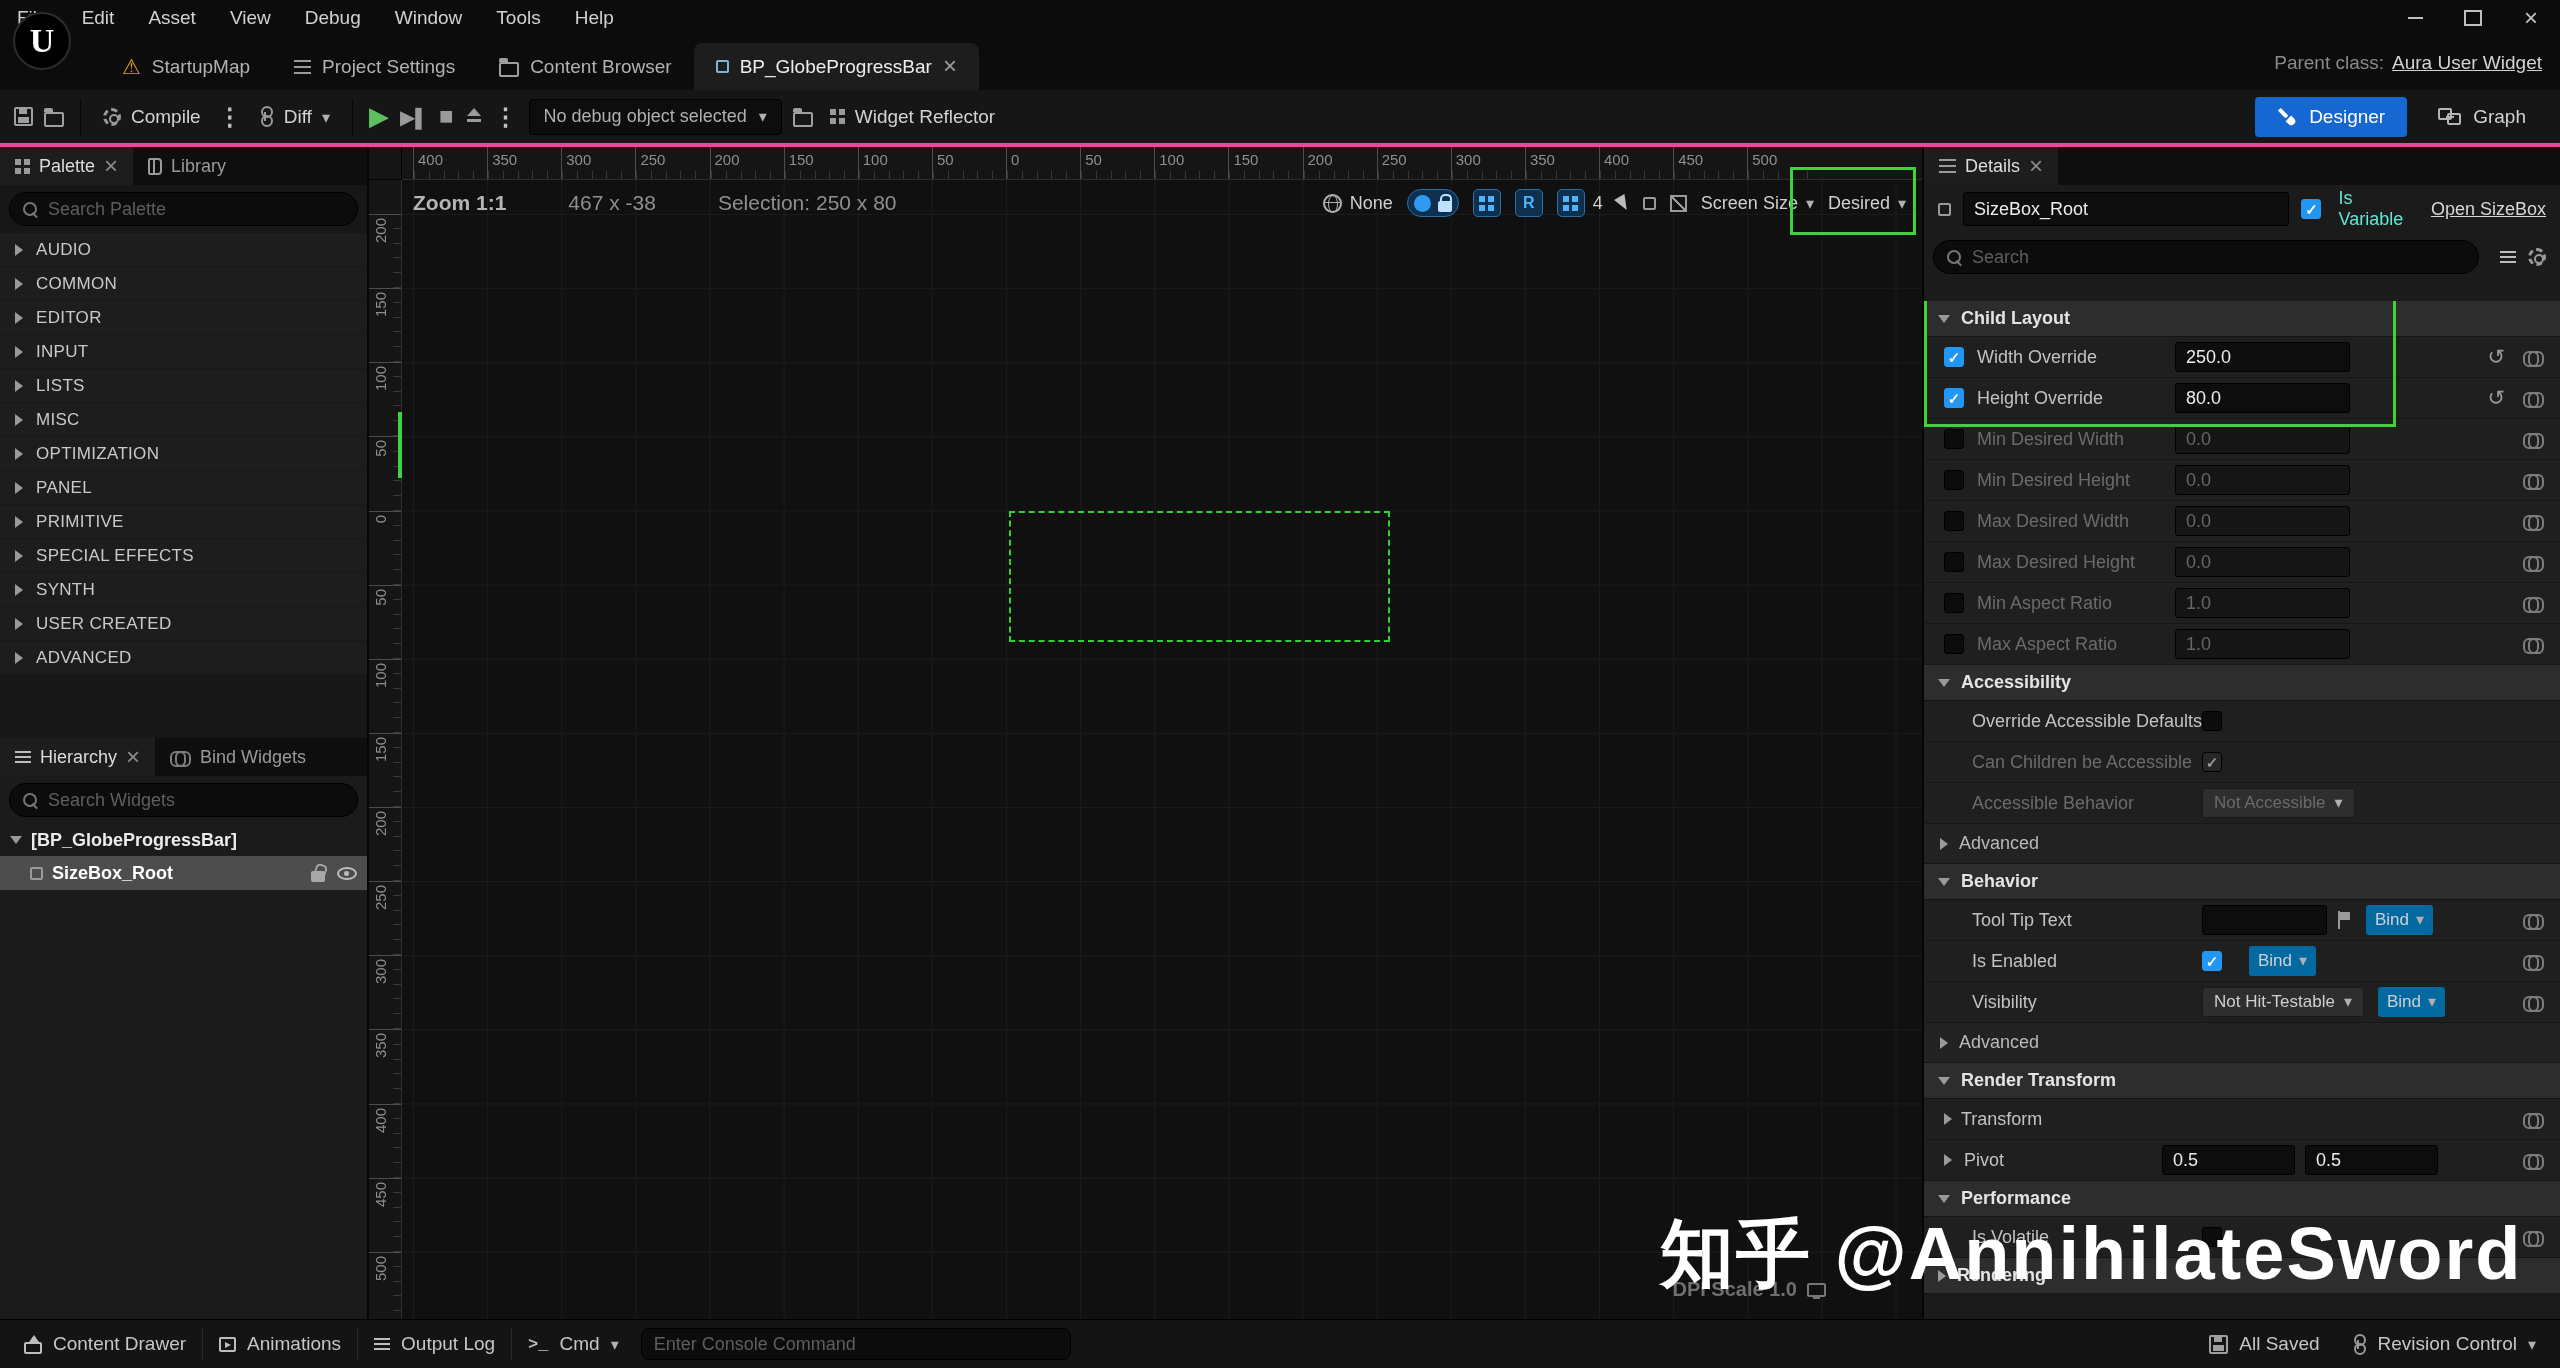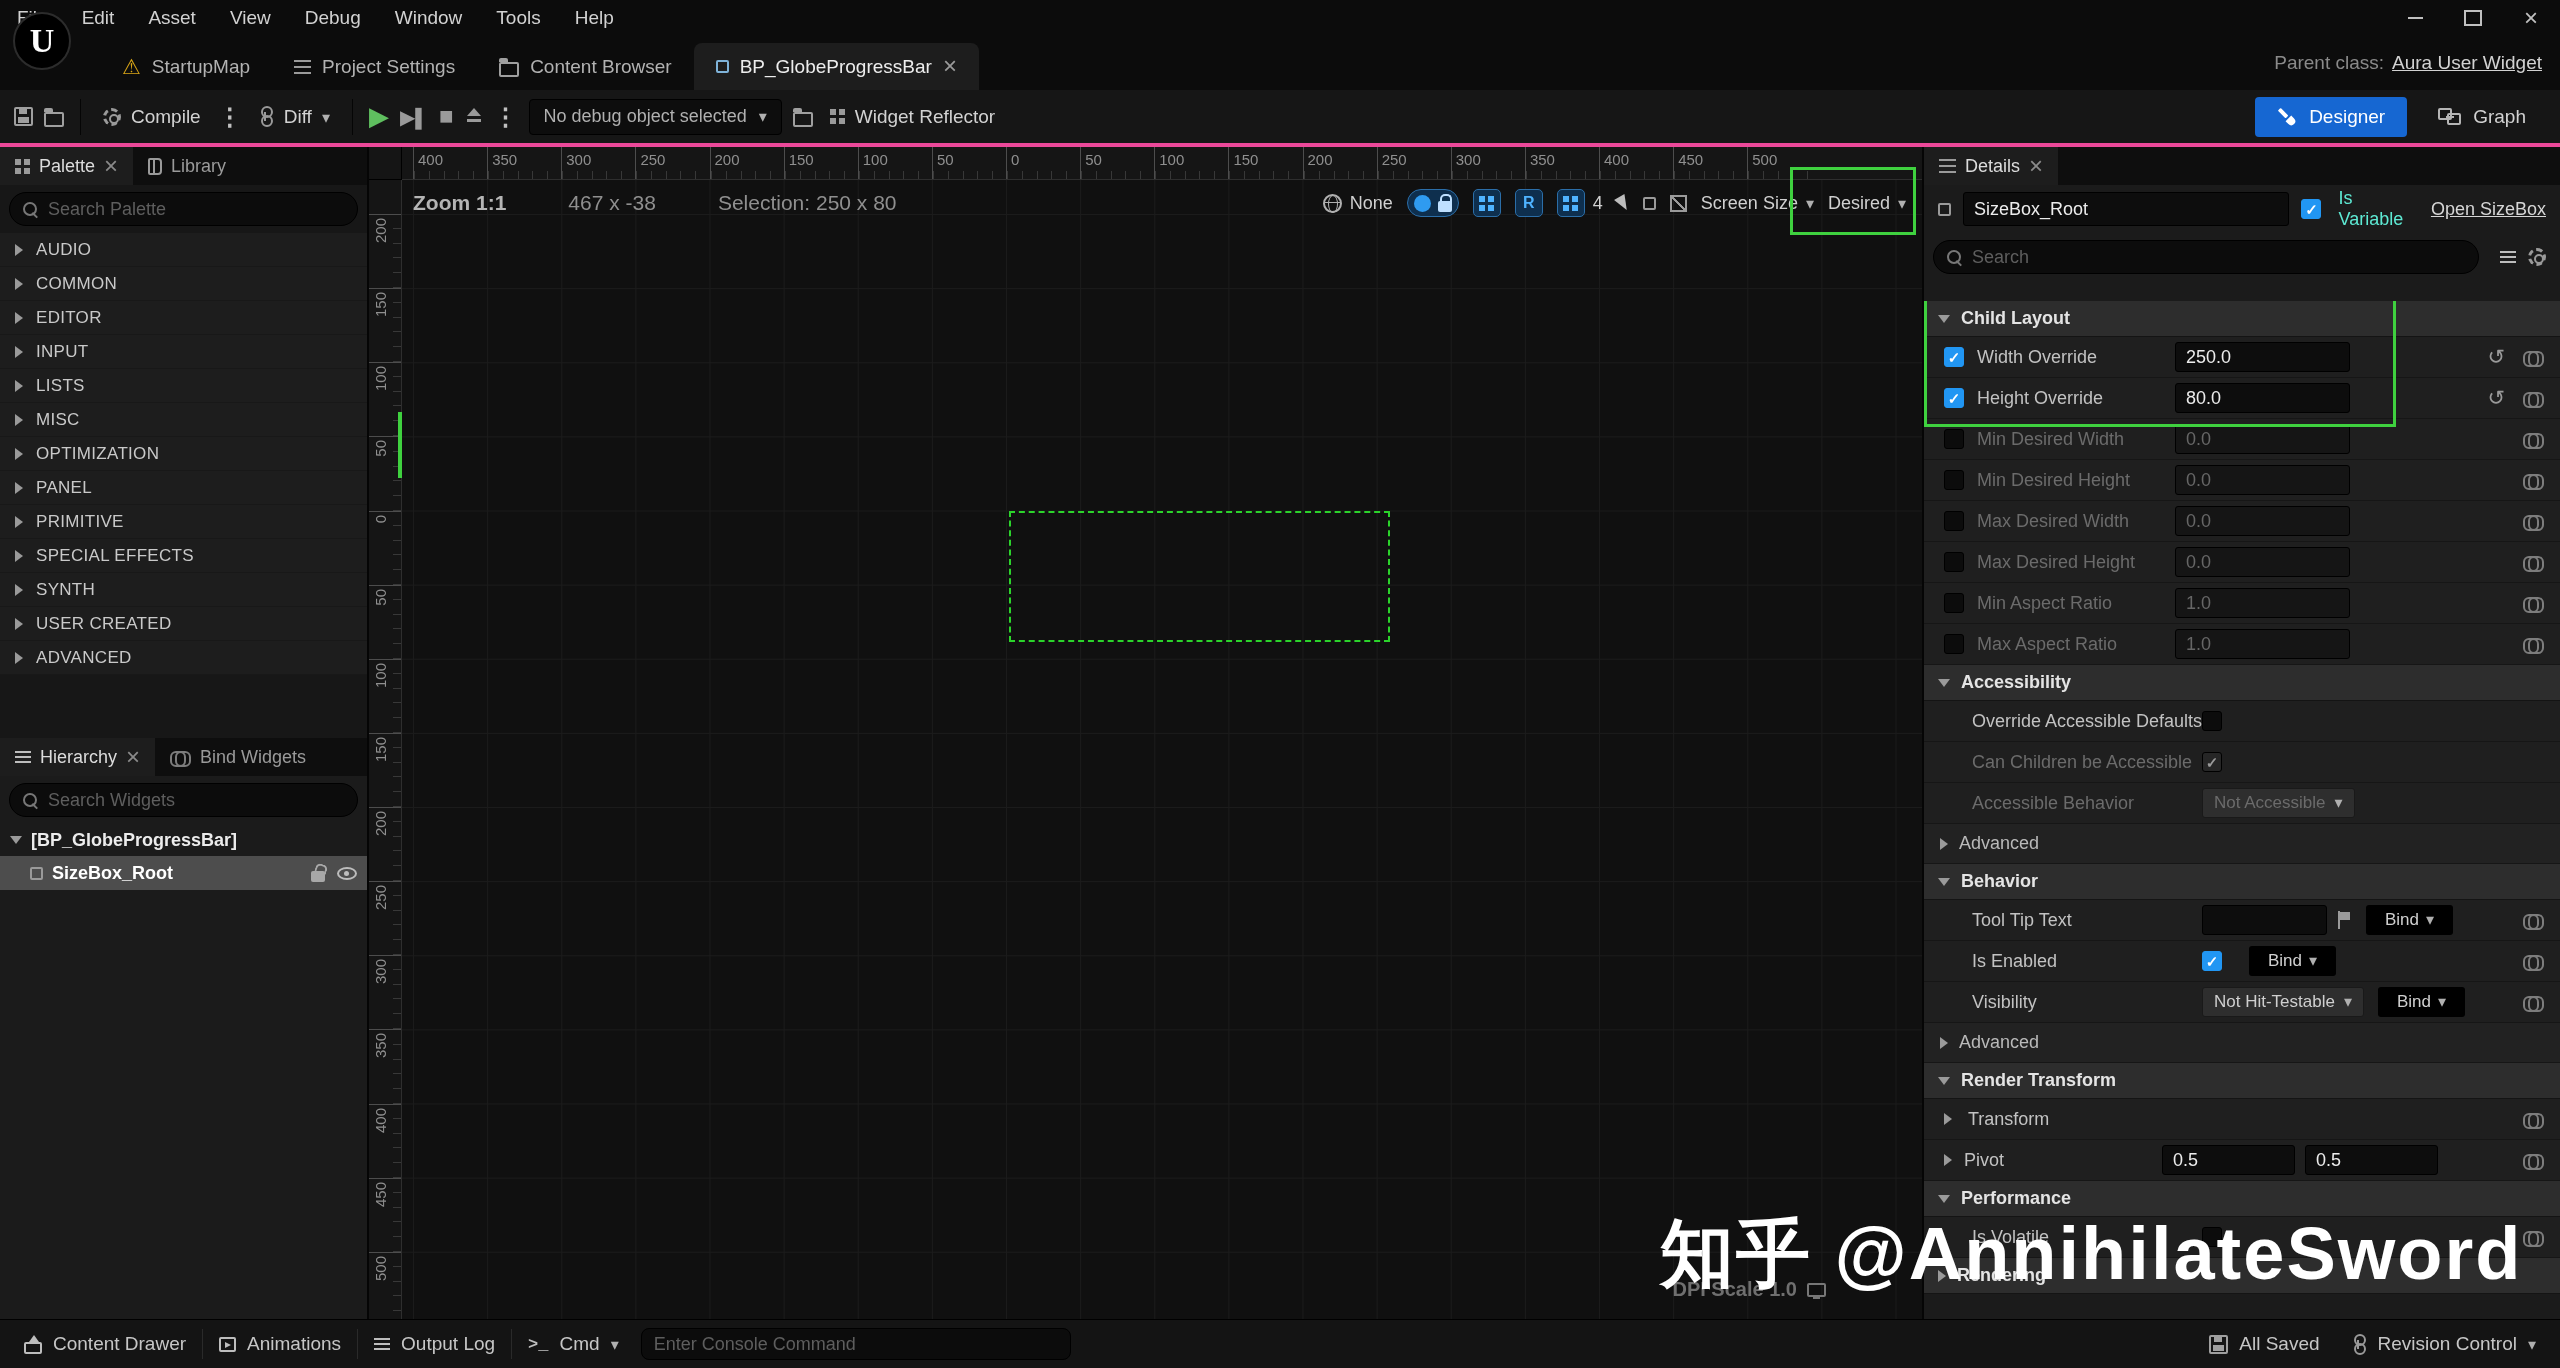--- a/index.html
+++ b/index.html
@@ -161,21 +161,21 @@
 .ck::before{content:"✓";color:#fff;font-size:15px;font-weight:bold}
 .cb.dim .ck::before{color:#9a9a9a}
 .dlabel{width:198px;flex:none;color:#c2c2c2;font-size:18px;white-space:nowrap}
 .glabel{margin-left:28px;width:230px;flex:none;color:#c2c2c2;font-size:18px;white-space:nowrap}
 .dim{color:#6b6b6b!important}
 .dval{width:175px;height:30px;background:#0d0d0d;border:1px solid #000;border-radius:3px;display:flex;align-items:center;padding:0 10px;color:#ececec;font-size:18px;flex:none}
 .dval.dim{background:#151515;color:#666!important}
 .dval.half{width:133px;margin-right:10px}
 .row-icons{margin-left:auto;display:flex;gap:18px;align-items:center}
 .dd{height:30px;background:#2e2e2e;border:1px solid #191919;border-radius:3px;display:flex;align-items:center;gap:9px;padding:0 11px;color:#cfcfcf;font-size:17px;flex:none;white-space:nowrap}
-.bindbtn{height:30px;background:#000000;border-radius:3px;display:flex;align-items:center;gap:7px;padding:0 19px;font-size:17px;color:#d0d0d0;flex:none;margin-left:14px}
+.bindbtn{height:30px;background:#0369a1;border-radius:3px;display:flex;align-items:center;gap:7px;padding:0 9px;font-size:17px;color:#d0d0d0;flex:none;margin-left:14px}
 .dadv{height:40px;display:flex;align-items:center;gap:11px;padding:0 16px;background:#222;border-bottom:1px solid #161616;color:#b9b9b9;font-size:18px}
 .anno-layout{left:0;top:-8px;width:472px;height:134px}
 .ttinput{width:125px;height:30px;background:#0d0d0d;border:1px solid #000;border-radius:3px;margin-right:10px;flex:none}
 
 
 .statusbar{height:49px;background:#141414;border-top:1px solid #000;display:flex;align-items:center;padding:0 8px;font-size:19px;color:#c6c6c6}
 .sb-btn{display:flex;align-items:center;gap:11px;padding:0 16px;height:49px;flex:none}
 .sb-sep{width:1px;height:30px;background:#2a2a2a;flex:none}
 .console{width:430px;height:32px;background:#0c0c0c;border:1px solid #000;border-radius:8px;display:flex;align-items:center;padding:0 12px;margin-left:6px;flex:none}
 .console input{flex:1;min-width:0;background:none;border:none;outline:none;color:#d0d0d0;font-size:18px;font-family:inherit}
@@ -784,21 +784,21 @@
           </div>
         </div>
 
         <div class="dsec">
           <div class="dsec-h">
             <span class="tri d"></span>
             <span>Render Transform</span>
           </div>
           <div class="drow">
             <span class="tri r"></span>
-            <span class="glabel" style="margin-left:16px">Transform</span>
+            <span class="glabel" style="margin-left:9px">Transform</span>
             <span class="row-icons">
                 <span class="ic i-link"></span>
               </span>
           </div>
           <div class="drow">
             <span class="tri r"></span>
             <span class="glabel" style="margin-left:12px;width:198px">Pivot</span>
             <span class="dval half">
                 <span>0.5</span>
               </span>

